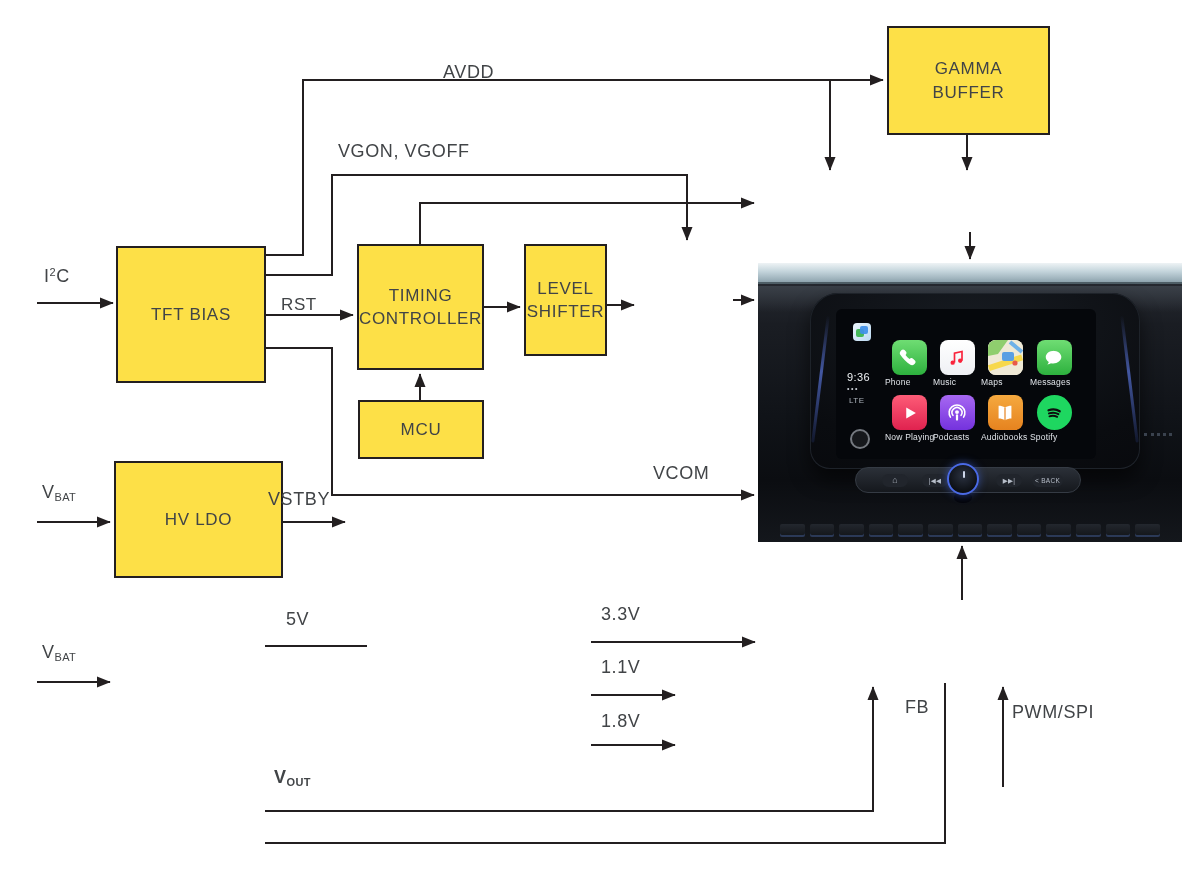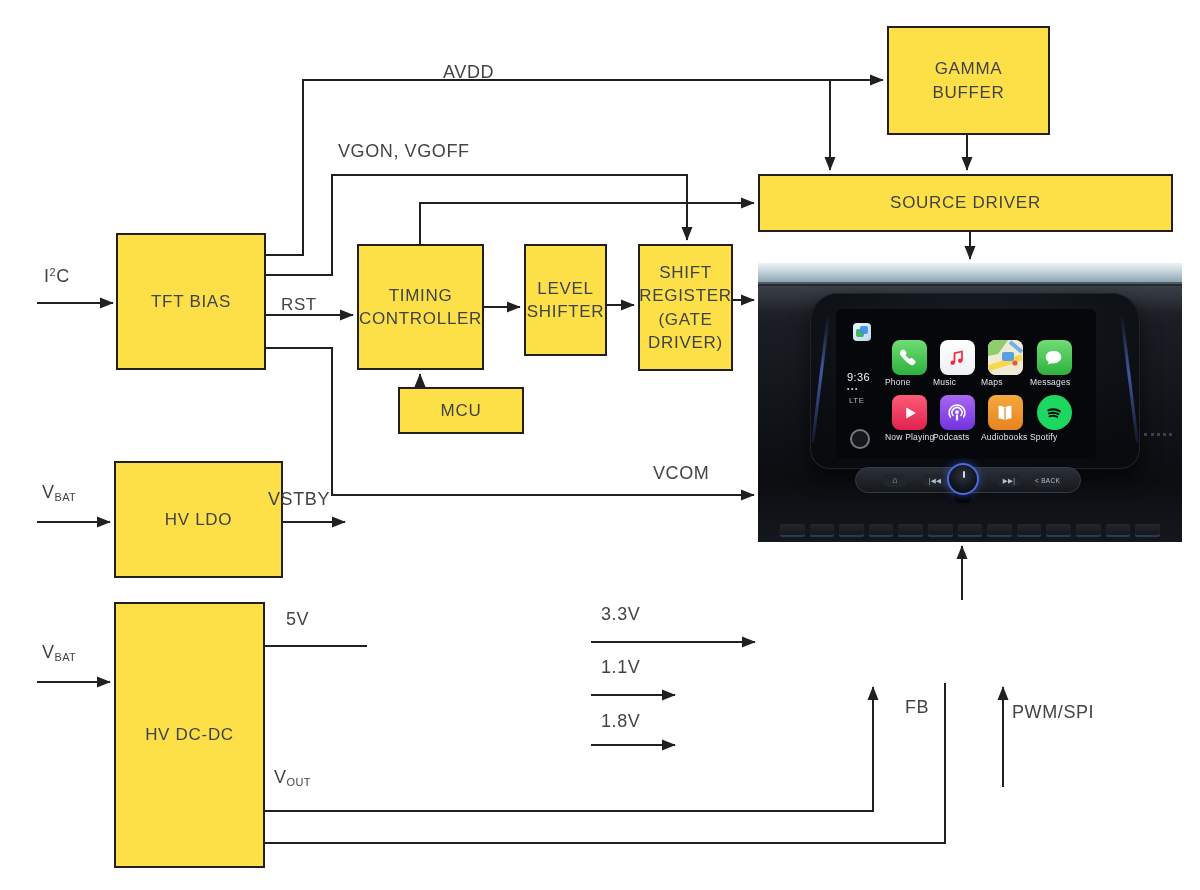--- a/index.html
+++ b/index.html
@@ -110,43 +110,40 @@
       <path d="M591 695 H675" marker-end="url(#ah)"></path>
       <path d="M591 745 H675" marker-end="url(#ah)"></path>
       <path d="M265 811 H873 V687" marker-end="url(#ah)"></path>
       <path d="M945 683 V843 H265"></path>
       <path d="M1003 787 V687" marker-end="url(#ah)"></path>
       <path d="M970 232 V259" marker-end="url(#ah)"></path>
       <path d="M962 600 V546" marker-end="url(#ah)"></path>
     </g>
   </svg>
 
-  <div class="blk" style="left:116px;top:233px;width:150px;height:137px;">TFT BIAS</div>
+  <div class="blk" style="left:116px;top:246px;width:150px;height:137px;">TFT BIAS</div>
   <div class="blk pad6" style="left:357px;top:244px;width:127px;height:126px;">TIMING CONTROLLER</div>
   <div class="blk" style="left:524px;top:244px;width:83px;height:112px;">LEVEL SHIFTER</div>
-  <div class="blk" style="left:638px;top:244px;width:95px;height:127px;">SHIFT REGISTER (GATE DRIVER)</div>
-  <div class="blk" style="left:358px;top:387px;width:126px;height:47px;margin-left:40px;">MCU</div>
+  <div class="blk" style="left:358px;top:400px;width:126px;height:59px;">MCU</div>
   <div class="blk pad26" style="left:887px;top:26px;width:163px;height:109px;">GAMMA BUFFER</div>
-  <div class="blk" style="left:758px;top:174px;width:415px;height:58px;">SOURCE DRIVER</div>
   <div class="blk" style="left:114px;top:461px;width:169px;height:117px;">HV LDO</div>
-  <div class="blk" style="left:114px;top:602px;width:151px;height:266px;">HV DC-DC</div>
 
   <div class="sig" style="left:44px;top:266px;"><span>I</span><sup>2</sup><span>C</span></div>
   <div class="sig" style="left:443px;top:62px;">AVDD</div>
   <div class="sig" style="left:338px;top:141px;">VGON, VGOFF</div>
   <div class="sig" style="left:281px;top:295px;font-size:17px;">RST</div>
   <div class="sig" style="left:653px;top:463px;">VCOM</div>
   <div class="sig" style="left:42px;top:482px;"><span>V</span><sub>BAT</sub></div>
   <div class="sig" style="left:268px;top:489px;">VSTBY</div>
   <div class="sig" style="left:42px;top:642px;"><span>V</span><sub>BAT</sub></div>
   <div class="sig" style="left:286px;top:609px;">5V</div>
   <div class="sig" style="left:601px;top:604px;">3.3V</div>
   <div class="sig" style="left:601px;top:657px;">1.1V</div>
   <div class="sig" style="left:601px;top:711px;">1.8V</div>
-  <div class="sig" style="left:274px;top:767px;"><span>V</span><sub>OUT</sub></div>
+  <div class="sig" style="left:274px;top:767px;font-weight:bold;"><span>V</span><sub>OUT</sub></div>
   <div class="sig" style="left:905px;top:697px;">FB</div>
   <div class="sig" style="left:1012px;top:702px;">PWM/SPI</div>
 
   <div class="photo">
     <div class="topband"></div>
     <div class="hoodshadow"></div>
 
     <div class="bezel">
       <div class="bluedge l"></div>
       <div class="bluedge r"></div>

